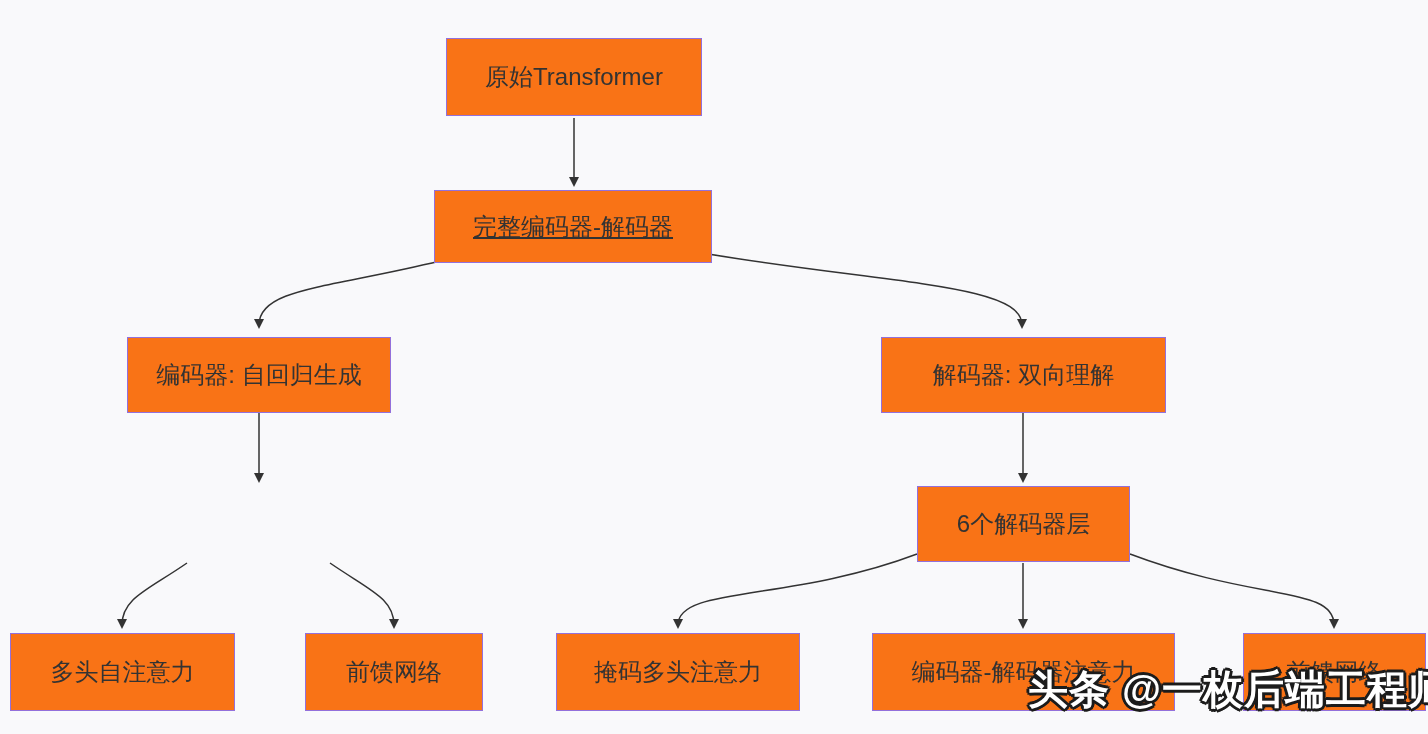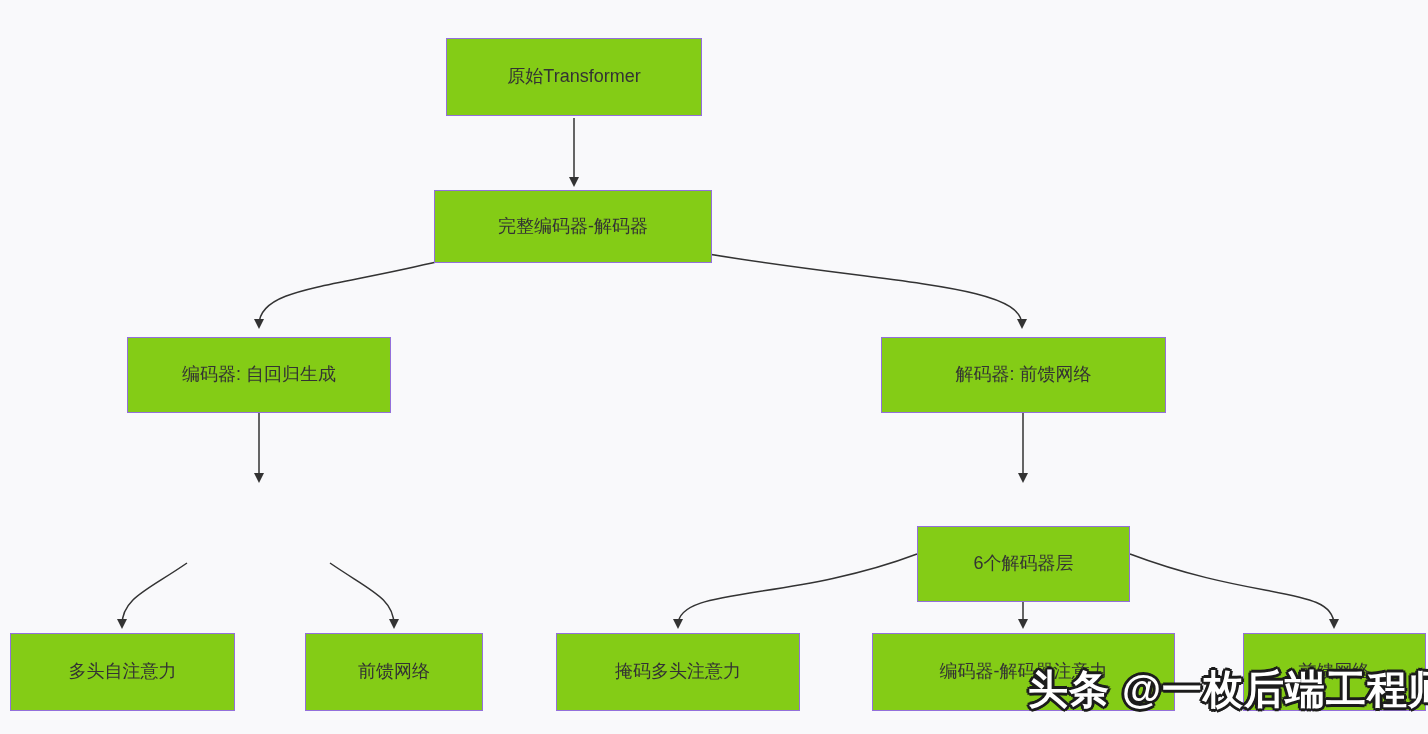--- a/index.html
+++ b/index.html
@@ -19,24 +19,24 @@
     position: absolute;
     left: 0;
     top: 0;
     width: 1428px;
     height: 734px;
     z-index: 1;
   }
   .node {
     position: absolute;
     box-sizing: border-box;
-    background: #84cc16;
+    background: #f97316;
     border: 1px solid #9370db;
     color: #333333;
-    font-size: 18px;
+    font-size: 24px;
     display: flex;
     align-items: center;
     justify-content: center;
     text-align: center;
     z-index: 2;
     line-height: 1.3;
   }
   .watermark {
     position: absolute;
     left: 1028px;
@@ -78,28 +78,28 @@
       <path d="M 187 563 C 148 590, 122 598, 122 625" marker-end="url(#arrow)"></path>
       <path d="M 330 563 C 369 590, 394 598, 394 625" marker-end="url(#arrow)"></path>
       <path d="M 917 554 C 790 602, 678 586, 678 625" marker-end="url(#arrow)"></path>
       <path d="M 1023 563 L 1023 625" marker-end="url(#arrow)"></path>
       <path d="M 1130 554 C 1257 602, 1334 586, 1334 625" marker-end="url(#arrow)"></path>
     </g>
   </svg>
 
   <div class="node" style="left:446px; top:38px; width:256px; height:78px;">原始Transformer</div>
 
-  <div class="node" style="left:434px; top:190px; width:278px; height:73px;">完整编码器-解码器</div>
+  <div class="node" style="left:434px; top:190px; width:278px; height:73px;text-decoration:underline;">完整编码器-解码器</div>
 
   <div class="node" style="left:127px; top:337px; width:264px; height:76px;">编码器: 自回归生成</div>
 
-  <div class="node" style="left:881px; top:337px; width:285px; height:76px;">解码器: 前馈网络</div>
+  <div class="node" style="left:881px; top:337px; width:285px; height:76px;">解码器: 双向理解</div>
 
 
-  <div class="node" style="left:917px; top:486px; width:213px; height:76px;margin-top:40px;">6个解码器层</div>
+  <div class="node" style="left:917px; top:486px; width:213px; height:76px;">6个解码器层</div>
 
   <div class="node" style="left:10px; top:633px; width:225px; height:78px;">多头自注意力</div>
 
   <div class="node" style="left:305px; top:633px; width:178px; height:78px;">前馈网络</div>
 
   <div class="node" style="left:872px; top:633px; width:303px; height:78px;">编码器-解码器注意力</div>
 
   <div class="node" style="left:556px; top:633px; width:244px; height:78px;">掩码多头注意力</div>
 
   <div class="node" style="left:1243px; top:633px; width:183px; height:78px;">前馈网络</div>

